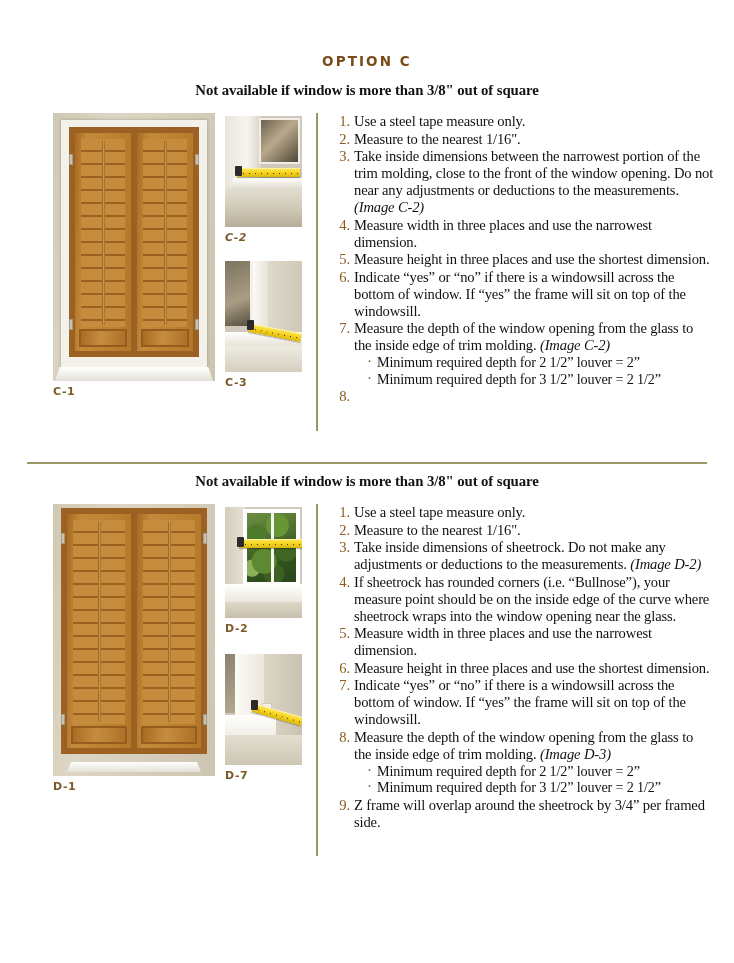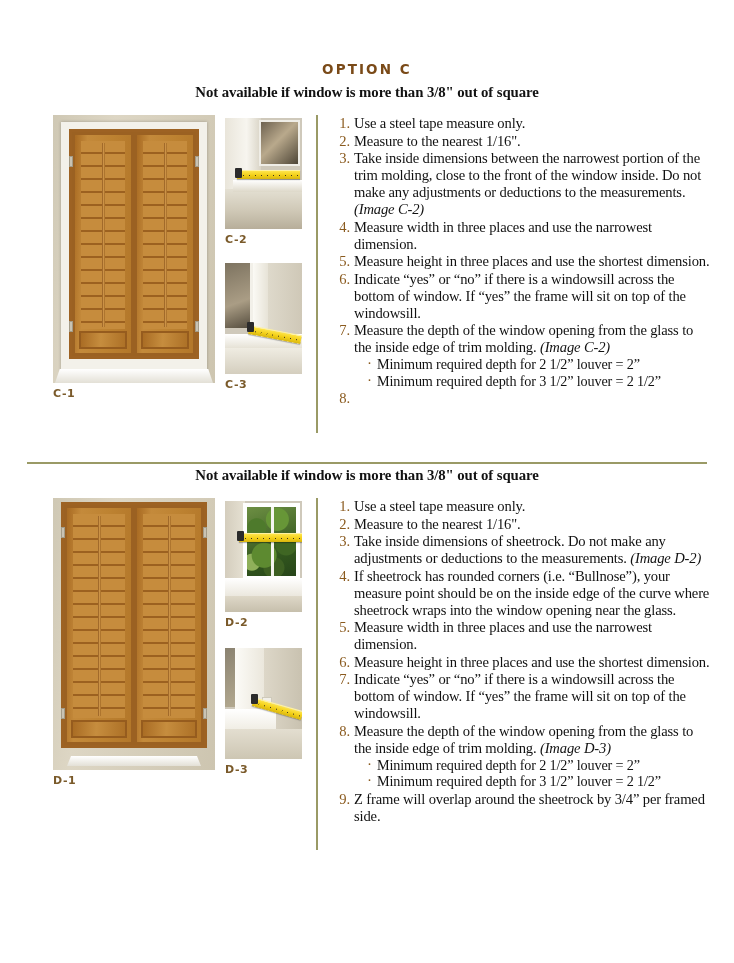--- a/index.html
+++ b/index.html
@@ -19,21 +19,21 @@
     width: 734px;
     height: 963px;
   }
 
   
   .section {
     position: absolute;
     left: 0;
     width: 734px;
   }
-  #section-c { top: 16px; }
+  #section-c { top: 8px; }
   #section-d { top: 460px; }
 
   
   .opt-title {
     text-align: center;
     font-family: "DejaVu Sans", "Liberation Sans", sans-serif;
     font-size: 13.5px;
     font-weight: bold;
     letter-spacing: 2.1px;
     color: #7a4a18;
@@ -52,21 +52,21 @@
   }
   .opt-sub .img-ref {
     font-style: italic;
     font-weight: bold;
   }
   .opt-sub2 {
     text-align: center;
     font-size: 14.8px;
     font-weight: bold;
     color: #121212;
-    margin: 6px;
+    margin: 12px;
     padding-top: 1px;
     letter-spacing: -0.1px;
   }
 
   
   .cols {
     position: relative;
     margin-top: 14px;
   }
   .vrule {
@@ -448,21 +448,21 @@
               <div class="hinge" style="left:-3px;top:24px;"></div>
               <div class="hinge" style="left:-3px;bottom:24px;"></div>
               <div class="hinge" style="right:-3px;top:24px;"></div>
               <div class="hinge" style="right:-3px;bottom:24px;"></div>
             </div>
             <div class="sill"></div>
           </div>
           <div class="cap">C-1</div>
         </div>
 
-        <div class="photo-side-wrap" style="top:3px;">
+        <div class="photo-side-wrap" style="top:3px;font-style:italic;">
           <div class="ph meas c2">
             <div class="jambL"></div>
             <div class="glass"></div>
             <div class="apron"></div>
             <div class="stool"></div>
             <div class="tape" style="left:12px;right:2px;top:52px;"></div>
             <div class="tapehook" style="left:10px;top:50px;"></div>
           </div>
           <div class="cap">C-2</div>
         </div>
@@ -479,21 +479,21 @@
           </div>
           <div class="cap">C-3</div>
         </div>
 
       </div>
 
       <div class="steps">
         <ol class="step-list" id="steps-c">
             <li><span class="num">1.</span><span>Use a steel tape measure only.</span></li>
             <li><span class="num">2.</span><span>Measure to the nearest 1/16".</span></li>
-            <li><span class="num">3.</span><span>Take inside dimensions between the narrowest portion of the trim molding, close to the front of the window inside. Do not make any adjustments or deductions to the measurements. </span><span class="img-ref">(Image C-2)</span></li>
+            <li><span class="num">3.</span><span>Take inside dimensions between the narrowest portion of the trim molding, close to the front of the window opening. Do not near any adjustments or deductions to the measurements. </span><span class="img-ref">(Image C-2)</span></li>
             <li><span class="num">4.</span><span>Measure width in three places and use the narrowest dimension.</span></li>
             <li><span class="num">5.</span><span>Measure height in three places and use the shortest dimension.</span></li>
             <li><span class="num">6.</span><span>Indicate “yes” or “no” if there is a windowsill across the bottom of window. If “yes” the frame will sit on top of the windowsill.</span></li>
             <li><span class="num">7.</span><span>Measure the depth of the window opening from the glass to the inside edge of trim molding. </span><span class="img-ref">(Image C-2)</span><ul class="sub">
                 <li>Minimum required depth for 2 1/2” louver = 2”</li>
                 <li>Minimum required depth for 3 1/2” louver = 2 1/2”</li>
               </ul></li>
             <li><span class="num">8.</span></li>
           </ol>
       </div>
@@ -556,21 +556,21 @@
           <div class="ph meas d3">
             <div class="glass"></div>
             <div class="jamb"></div>
             <div class="wallR"></div>
             <div class="sillw"></div>
             <div class="base"></div>
             <div class="clip"></div>
             <div class="tape" style="left:28px;right:-2px;top:49px;transform:rotate(16deg);transform-origin:left center;"></div>
             <div class="tapehook" style="left:26px;top:46px;"></div>
           </div>
-          <div class="cap">D-3</div>
+          <div class="cap">D-7</div>
         </div>
 
       </div>
 
       <div class="steps">
         <ol class="step-list" id="steps-d">
             <li><span class="num">1.</span><span>Use a steel tape measure only.</span></li>
             <li><span class="num">2.</span><span>Measure to the nearest 1/16".</span></li>
             <li><span class="num">3.</span><span>Take inside dimensions of sheetrock. Do not make any adjustments or deductions to the measurements. </span><span class="img-ref">(Image D-2)</span></li>
             <li><span class="num">4.</span><span>If sheetrock has rounded corners (i.e. “Bullnose”), your measure point should be on the inside edge of the curve where sheetrock wraps into the window opening near the glass.</span></li>

